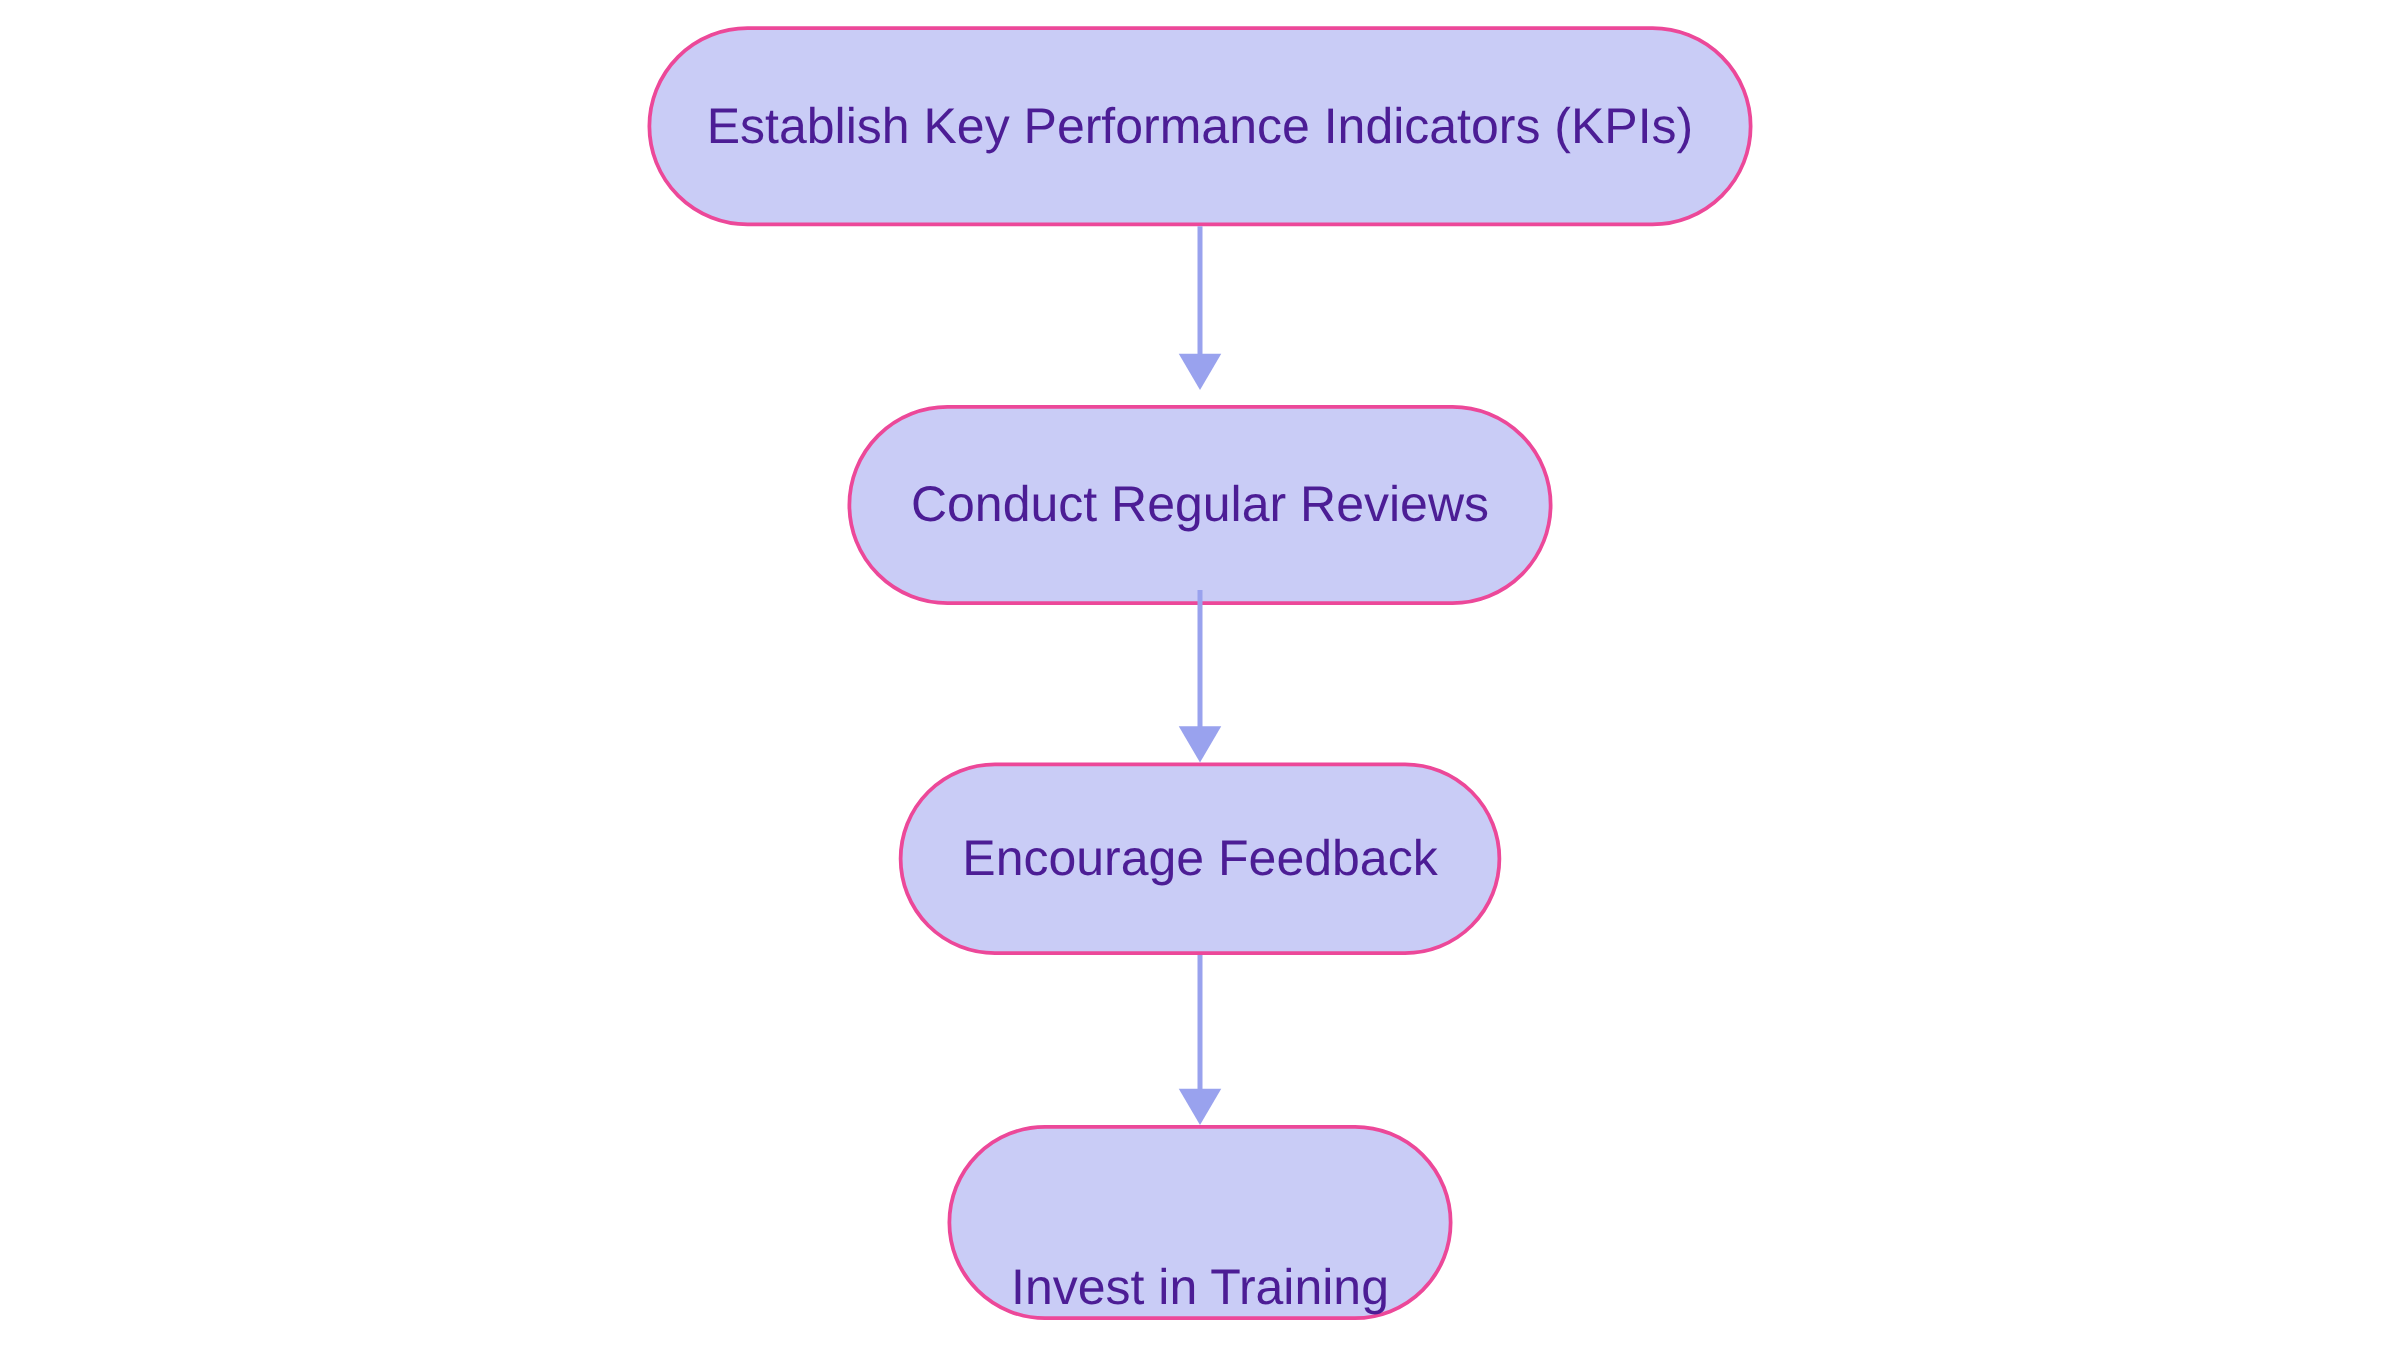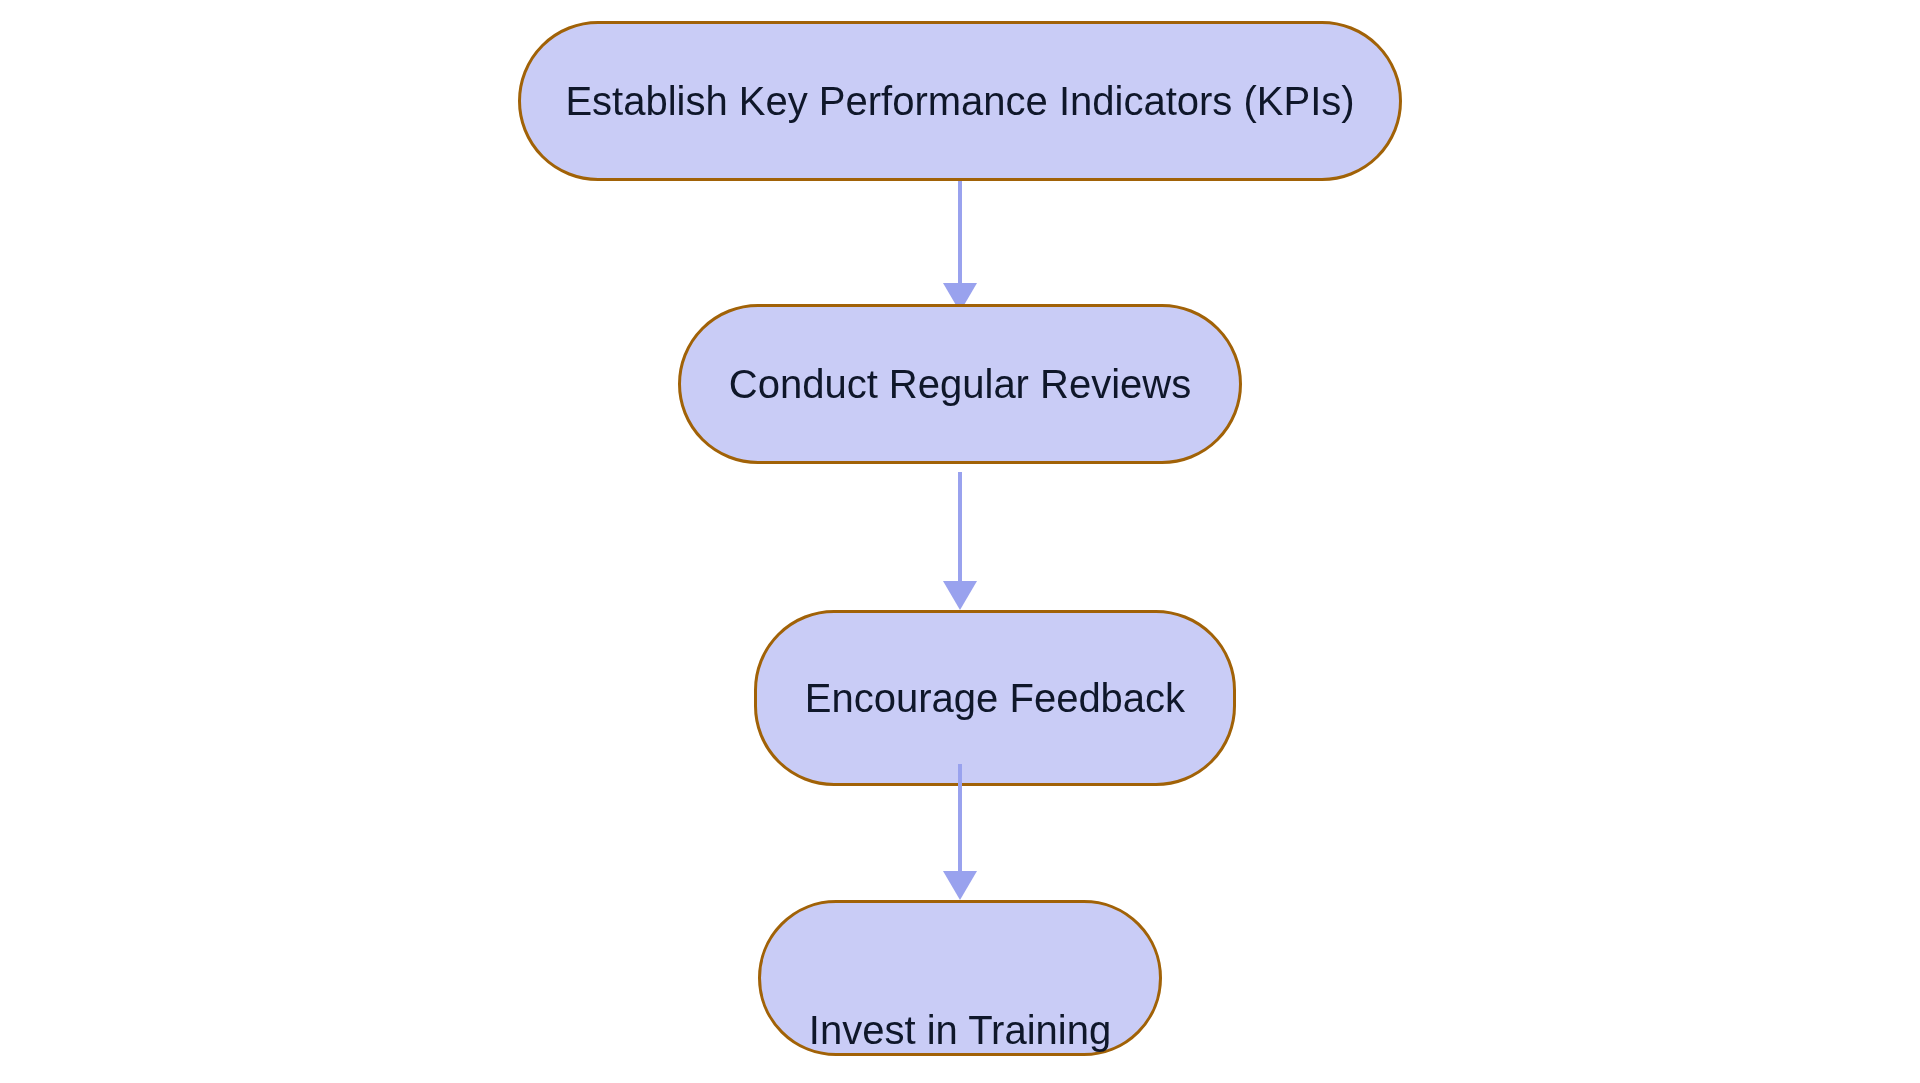--- a/index.html
+++ b/index.html
@@ -12,34 +12,34 @@
     width: 1920px;
     height: 1083px;
     background: #ffffff;
     font-family: "Liberation Sans", sans-serif;
     overflow: hidden;
   }
   .node {
     position: absolute;
     box-sizing: border-box;
     background: #c9ccf6;
-    border: 3px solid #a16207;
+    border: 3px solid #ec4899;
     border-radius: 80px;
     display: flex;
     align-items: center;
     justify-content: center;
-    color: #0f172a;
+    color: #4c1d95;
     font-size: 40px;
     font-weight: 400;
     white-space: nowrap;
     text-align: center;
   }
   .node-1 { left: 518px; top: 21px;  width: 884px; height: 160px; }
-  .node-2 { left: 678px; top: 304px; width: 564px; height: 160px; }
-  .node-3 { left: 754px; top: 610px; width: 482px; height: 176px; justify-content: center; }
+  .node-2 { left: 678px; top: 324px; width: 564px; height: 160px; }
+  .node-3 { left: 719px; top: 610px; width: 482px; height: 154px; justify-content: center; }
   .node-4 { left: 758px; top: 900px; width: 404px; height: 156px; align-items: flex-end; }
 
   .arrow {
     position: absolute;
     left: 943px;
     width: 34px;
   }
   .arrow-1 { top: 181px; height: 131px; }
   .arrow-2 { top: 472px; height: 138px; }
   .arrow-3 { top: 764px; height: 136px; }

